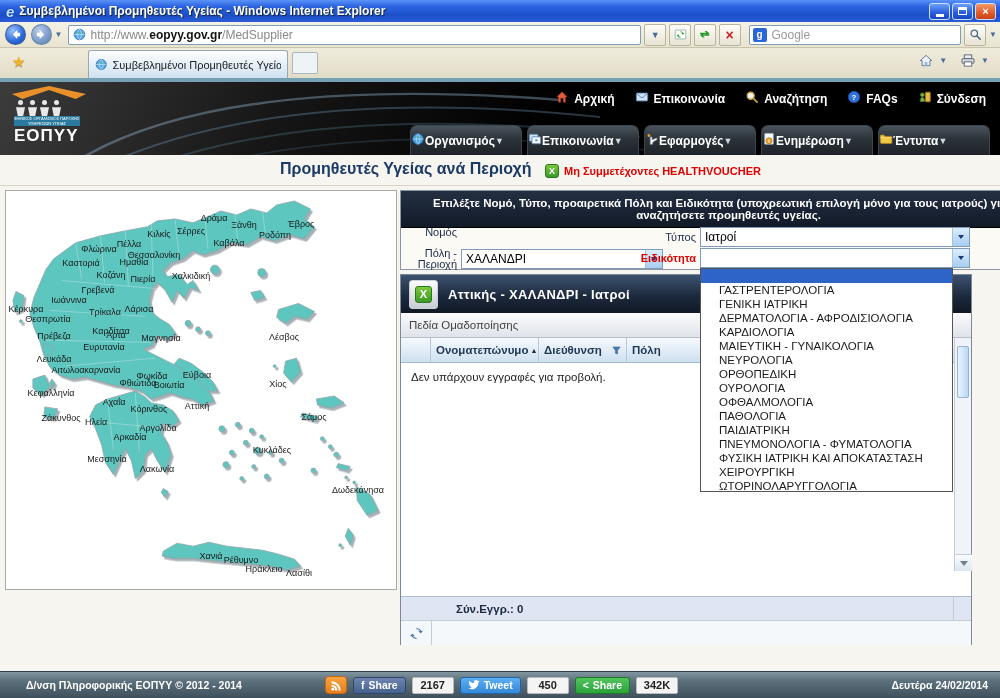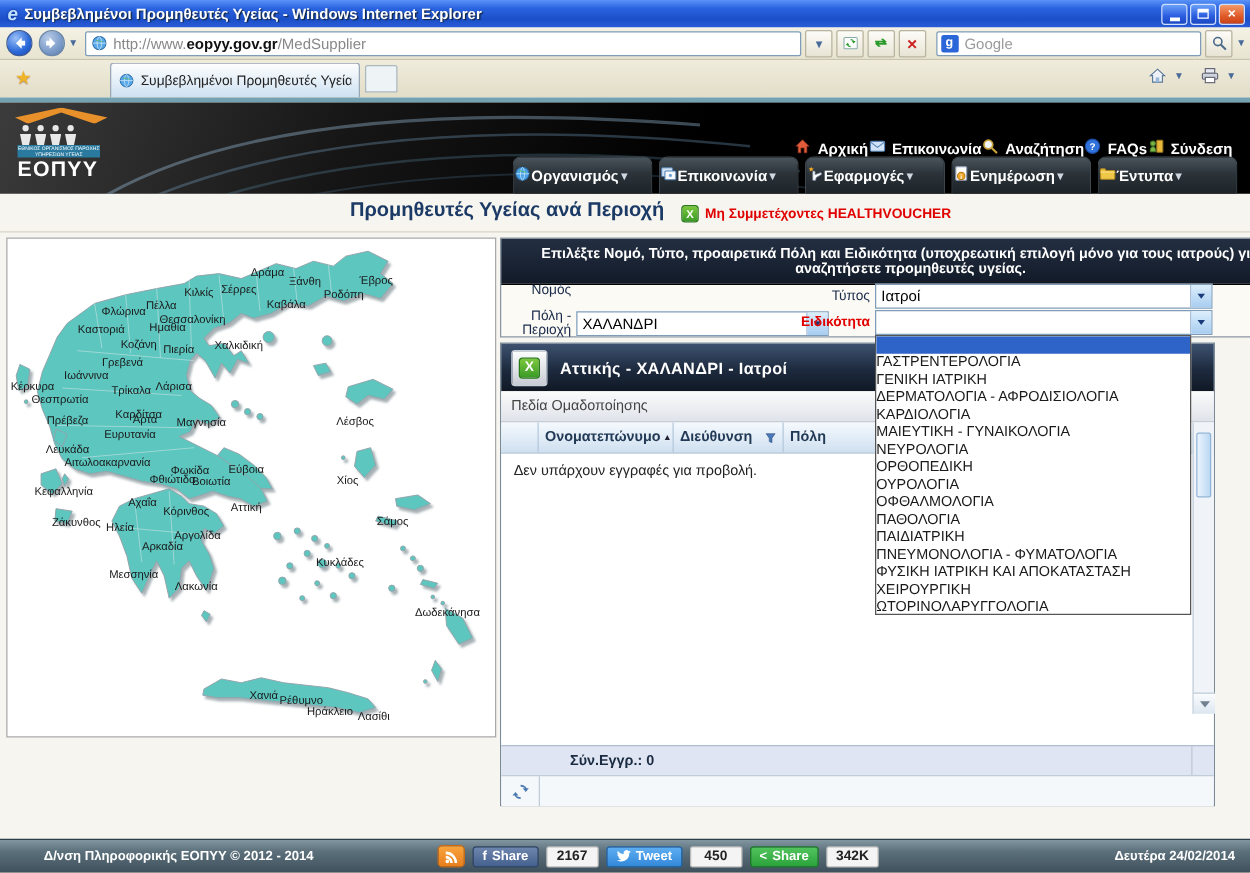--- a/index.html
+++ b/index.html
@@ -57,21 +57,21 @@
     background:linear-gradient(115deg,#3c3c3c 0%,#161616 28%,#000 55%,#000 100%); overflow:hidden; }
   .siteheader svg.swoosh { position:absolute; left:0; top:0; }
   .logo { position:absolute; left:12px; top:4px; width:110px; color:#fff; }
   .logo .roof { width:74px; height:13px; background:#e8912a; clip-path:polygon(14% 100%, 0 62%, 50% 0, 100% 62%, 86% 100%, 50% 30%); }
   .logo .figures { display:flex; gap:3px; margin:1px 0 0 4px; }
   .logo .fig { width:9px; height:16px; position:relative; }
   .logo .fig::before { content:""; position:absolute; left:2px; top:0; width:5px; height:5px; border-radius:50%; background:#e8e8e8; }
   .logo .fig::after { content:""; position:absolute; left:0; top:5px; width:9px; height:11px; background:#e8e8e8; clip-path:polygon(0 20%,100% 20%,80% 100%,20% 100%); }
   .logo .capt { font-size:4px; background:#2a7aa0; color:#fff; width:66px; text-align:center; margin-left:2px; }
   .logo .brand { font-size:17px; font-weight:bold; letter-spacing:1px; margin-left:2px; }
-  .quicklinks { position:absolute; right:14px; top:8px; display:flex; align-items:center;margin-top:20px; }
+  .quicklinks { position:absolute; right:14px; top:8px; display:flex; gap:20px; align-items:center; }
   .qlink { display:flex; align-items:center; gap:5px; color:#fff; font-size:12px; font-weight:bold; cursor:pointer; white-space:nowrap; }
   .menutabs { position:absolute; right:10px; bottom:0; display:flex; gap:5px; }
   .mtab { width:112px; height:30px; border:1px solid #3d464d; border-bottom:none; border-radius:7px 7px 0 0;
     background:linear-gradient(180deg,#4a545c 0%,#2b3339 45%,#1d2328 100%);
     display:flex; align-items:center; gap:0; color:#fff; font-size:12px; font-weight:bold; cursor:pointer; }
   .mtab .chev { font-size:9px; color:#cfd8e0; }
 
   
   .pagetitle { position:absolute; left:280px; top:160px; font-size:16px; font-weight:bold; color:#1b3a66; }
   .voucher { position:absolute; left:545px; top:164px; display:flex; align-items:center; gap:5px; cursor:pointer; }
@@ -121,28 +121,28 @@
   .vdown::after { content:""; border-left:4px solid transparent; border-right:4px solid transparent; border-top:5px solid #70808e; }
   .sumrow { height:24px; background:#dfe5f2; border-top:1px solid #b0bcd0; display:flex; align-items:center; }
   .sumrow .sumtext { font-size:11.5px; font-weight:bold; color:#1a2a40; padding-left:55px; flex:1; }
   .sumrow .rseg { width:18px; height:100%; border-left:1px solid #c0c8da; }
   .resfoot { height:25px; background:#f4f8fb; border-top:1px solid #c0ccd8; display:flex; }
   .refreshcell { width:31px; border-right:1px solid #c0ccd8; display:flex; align-items:center; justify-content:center; }
 
   
   .ddlist { position:absolute; left:700px; top:268px; width:253px; height:224px; background:#fff;
     border:1px solid #555; z-index:40; overflow:hidden; }
-  .ddopt { height:14px; line-height:14px; font-size:11.5px; color:#1a1a1a; padding-left:0; white-space:nowrap; cursor:pointer; }
+  .ddopt { height:14px; line-height:14px; font-size:11.5px; color:#1a1a1a; padding-left:18px; white-space:nowrap; cursor:pointer; }
   .ddopt.sel { background:#2e63c8; }
 
   
   .pfooter { position:absolute; left:0; top:671px; width:1000px; height:27px;
     background:linear-gradient(180deg,#8296a2 0%,#5c707c 35%,#3e505b 100%); border-top:1px solid #2e3e48;
     display:flex; align-items:center; color:#fff; }
-  .pfooter .copy { font-size:10.5px; font-weight:bold; padding-left:10px; flex:0 0 325px;margin-left:25px; }
+  .pfooter .copy { font-size:10.5px; font-weight:bold; padding-left:26px; flex:0 0 325px; }
   .sharebar { display:flex; align-items:center; gap:6px; }
   .rssbtn { width:22px; height:18px; border-radius:4px; background:linear-gradient(180deg,#f9a43d,#e87e1e);
     display:flex; align-items:center; justify-content:center; border:1px solid #c86a10; }
   .sbtn { height:17px; border-radius:3px; display:flex; align-items:center; gap:4px; padding:0 7px;
     color:#fff; font-size:10.5px; font-weight:bold; cursor:pointer; }
   .sbtn.fb { background:linear-gradient(180deg,#6e86ae,#44608e); border:1px solid #2e4468; }
   .sbtn.tw { background:linear-gradient(180deg,#5eaef2,#3388d8); border:1px solid #1e64a8; }
   .sbtn.st { background:linear-gradient(180deg,#52c45e,#2ba23a); border:1px solid #1a7a26; }
   .scount { height:17px; min-width:42px; background:#f4f4f4; border:1px solid #bbb; border-radius:2px;
     color:#222; font-size:11px; font-weight:bold; display:flex; align-items:center; justify-content:center; padding:0 5px; }

